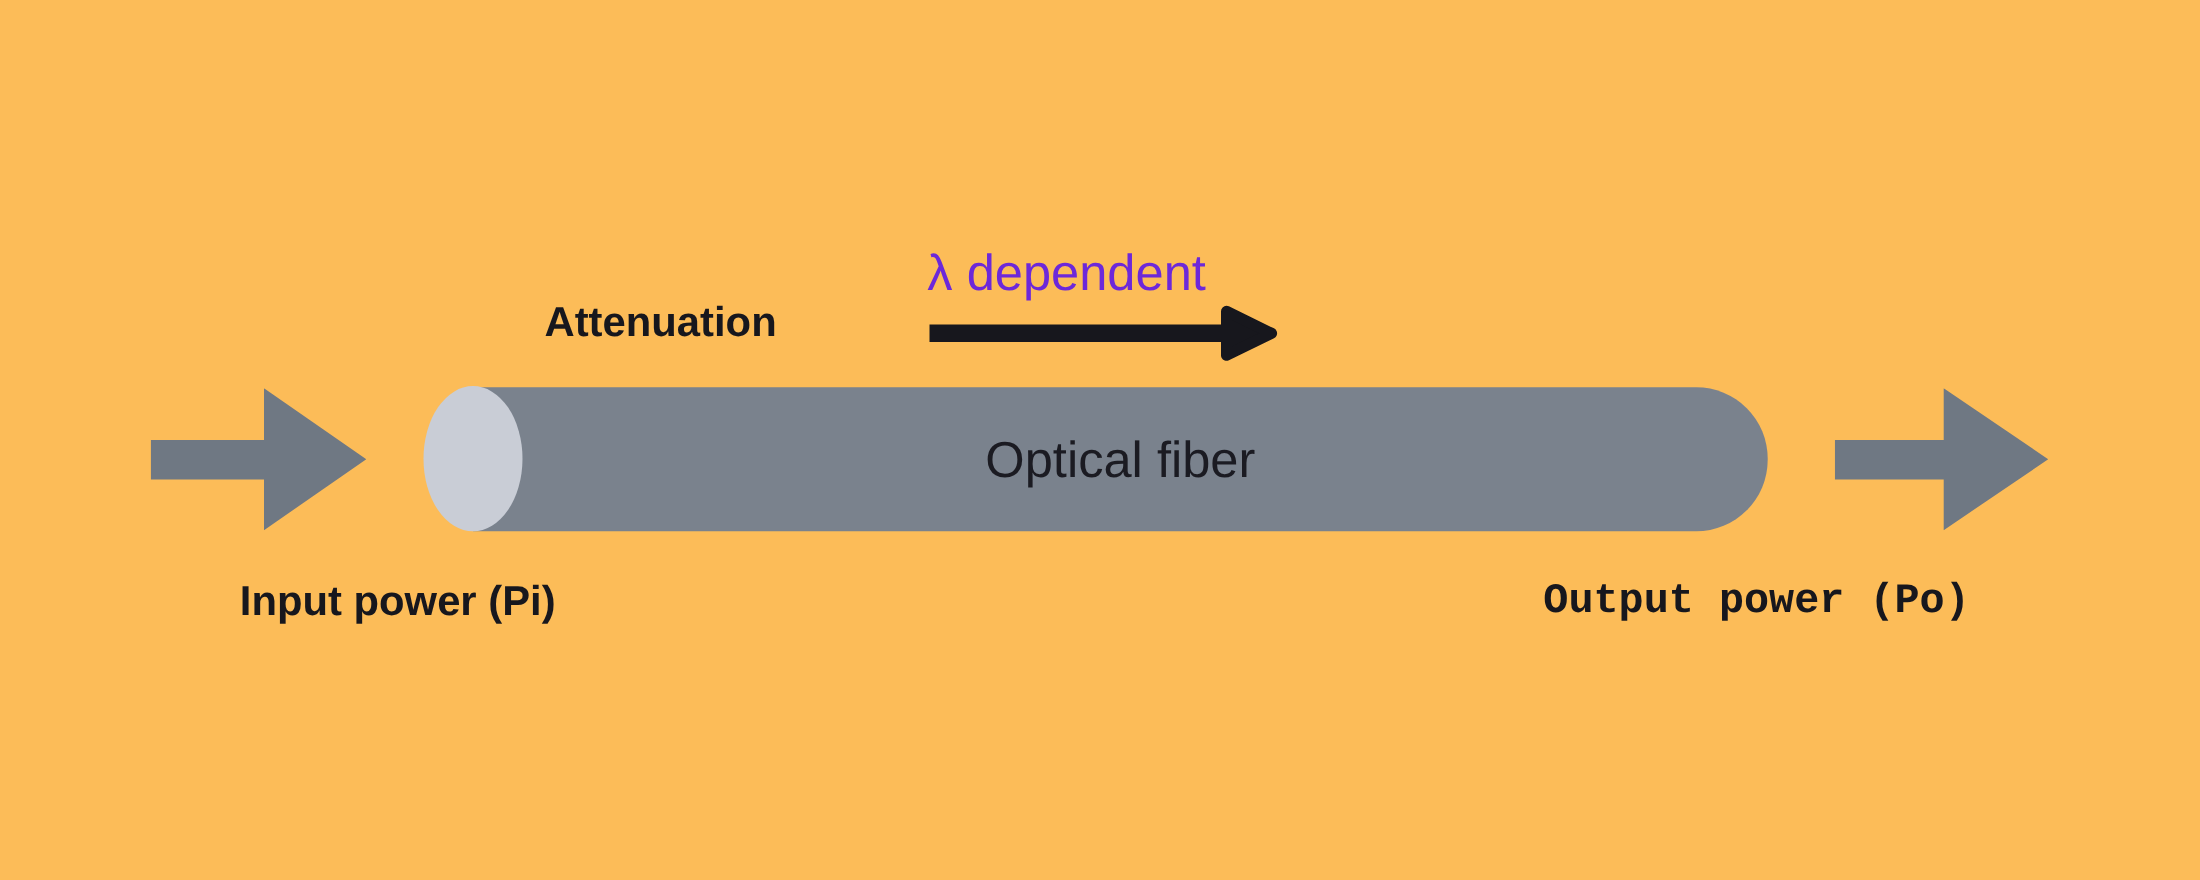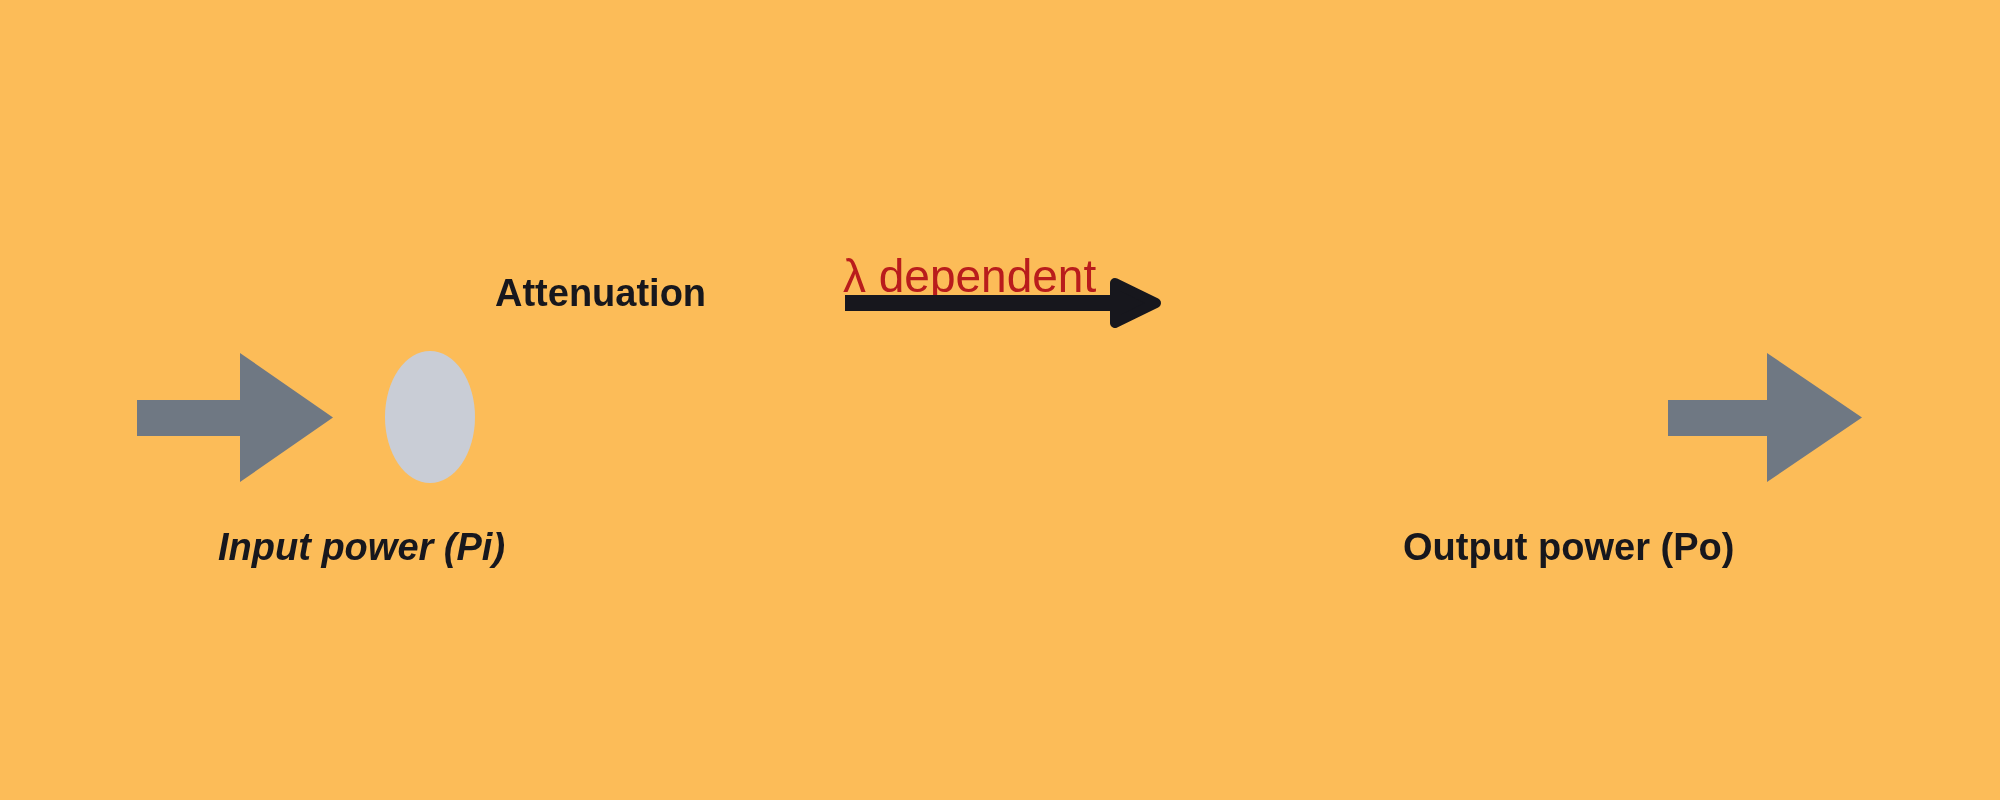--- a/index.html
+++ b/index.html
@@ -19,21 +19,21 @@
     font-size: 38px;
     font-weight: 700;
   }
   .label-regular {
     font-size: 46px;
     font-weight: 400;
   }
   #attenuation-label   { left: 495px;  top: 274px; }
   #lambda-label        { left: 843px;  top: 225px; }
   #input-power-label   { left: 218px;  top: 528px; }
-  #output-power-label  { left: 1403px; top: 528px; }
+  #output-power-label  { left: 1403px; top: 528px; font-family: Liberation Mono, monospace; }
 
   #fiber-body {
     left: 430px; top: 352px;
     width: 1177px; height: 131px;
     border-radius: 0 65px 65px 0;
     display: flex;
     align-items: center;
     justify-content: center;
   }
   #fiber-endcap {
@@ -50,36 +50,39 @@
 <body>
 
 <div id="canvas" style="background-color: rgb(252, 188, 88);">
 
   <div class="abs" id="input-arrow-icon">
     <svg width="196" height="129" viewBox="0 0 196 129">
       <polygon points="0,47 103,47 103,0 196,64.5 103,129 103,83 0,83" fill="#6F7883"></polygon>
     </svg>
   </div>
 
+  <div class="abs" id="fiber-body" style="background-color: rgb(122, 130, 141);">
+    <span class="label label-regular" style="color: rgb(27, 27, 34);">Optical fiber</span>
+  </div>
   <div class="abs" id="fiber-endcap" style="background-color: rgb(201, 205, 214);"></div>
 
   <div class="abs" id="output-arrow-icon">
     <svg width="194" height="129" viewBox="0 0 194 129">
       <polygon points="0,47 99,47 99,0 194,64.5 99,129 99,83 0,83" fill="#6F7883"></polygon>
     </svg>
   </div>
 
   <div class="abs label label-bold" id="attenuation-label" style="color: rgb(23, 23, 29);">Attenuation</div>
 
-  <div class="abs label label-regular" id="lambda-label" style="color: #b91c1c; margin-top: 28px;">λ dependent</div>
+  <div class="abs label label-regular" id="lambda-label" style="color: #6d28d9;">λ dependent</div>
 
   <div class="abs" id="lambda-arrow-icon">
     <svg width="320" height="56" viewBox="0 0 320 56">
       <path d="M2 28 H278" fill="none" stroke-width="16" stroke="#17171D"></path>
       <path d="M272 8 L313 28 L272 48 Z" stroke-width="10" stroke-linejoin="round" fill="#17171D" stroke="#17171D"></path>
     </svg>
   </div>
 
-  <div class="abs label label-bold" id="input-power-label" style="color: rgb(23, 23, 29); font-style: italic;">Input power (Pi)</div>
+  <div class="abs label label-bold" id="input-power-label" style="color: rgb(23, 23, 29);">Input power (Pi)</div>
 
   <div class="abs label label-bold" id="output-power-label" style="color: rgb(23, 23, 29);">Output power (Po)</div>
 
 </div>
 
 </body></html>

